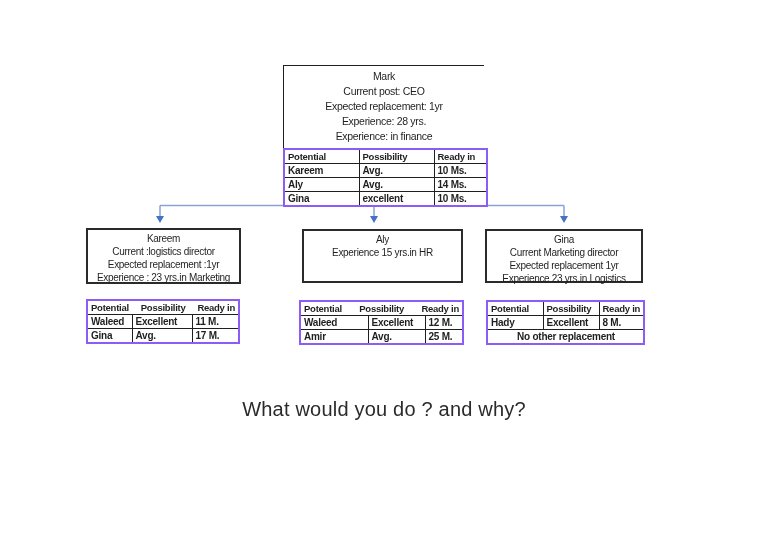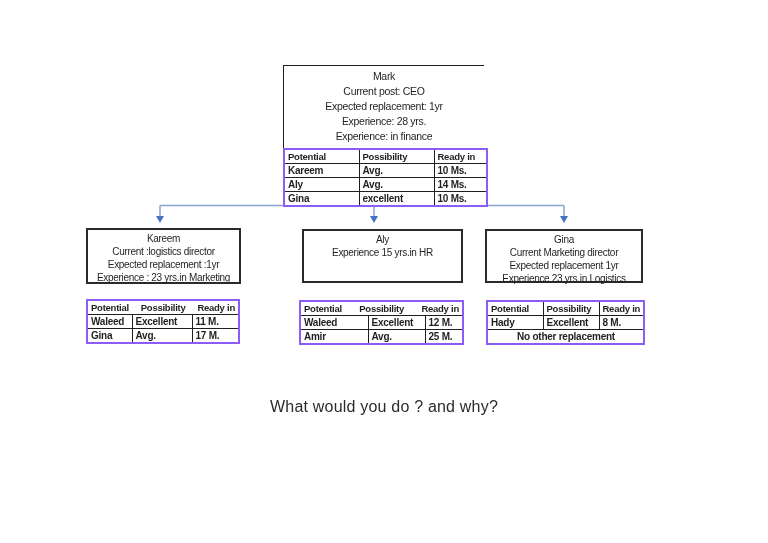--- a/index.html
+++ b/index.html
@@ -43,21 +43,21 @@
   table.t td.note{text-align:center;}
   .tbl-ceo{left:283px;top:148px;width:203px;}
   .tbl-kareem{left:86px;top:299px;width:152px;}
   .tbl-aly{left:299px;top:300px;width:163px;}
   .tbl-gina{left:486px;top:300px;width:157px;}
   
   .connector{position:absolute;left:0;top:0;width:768px;height:543px;pointer-events:none;}
   
   .question{
     position:absolute;left:0;top:398px;width:768px;text-align:center;
-    font-size:16px;color:#2b2b2b;letter-spacing:0.2px;
+    font-size:20px;color:#2b2b2b;letter-spacing:0.2px;
   }
 </style>
 </head>
 <body>
 
 <div class="canvas">
 
   <svg class="connector" viewBox="0 0 768 543" xmlns="http://www.w3.org/2000/svg">
     <path d="M160 205.5 H564" stroke="#8aa2d3" stroke-width="1.5" fill="none"></path>
     <path d="M160 205.5 V216.5" stroke="#8aa2d3" stroke-width="1.5" fill="none"></path>

